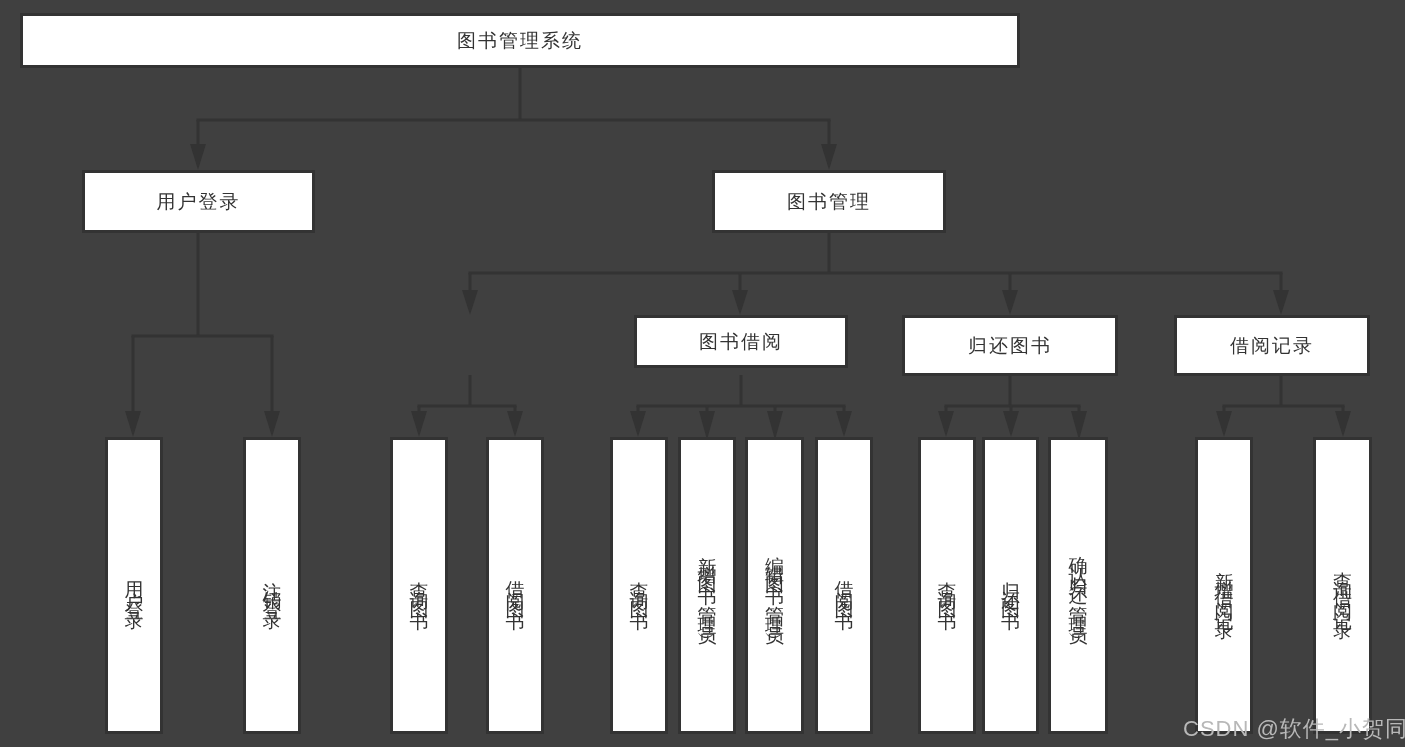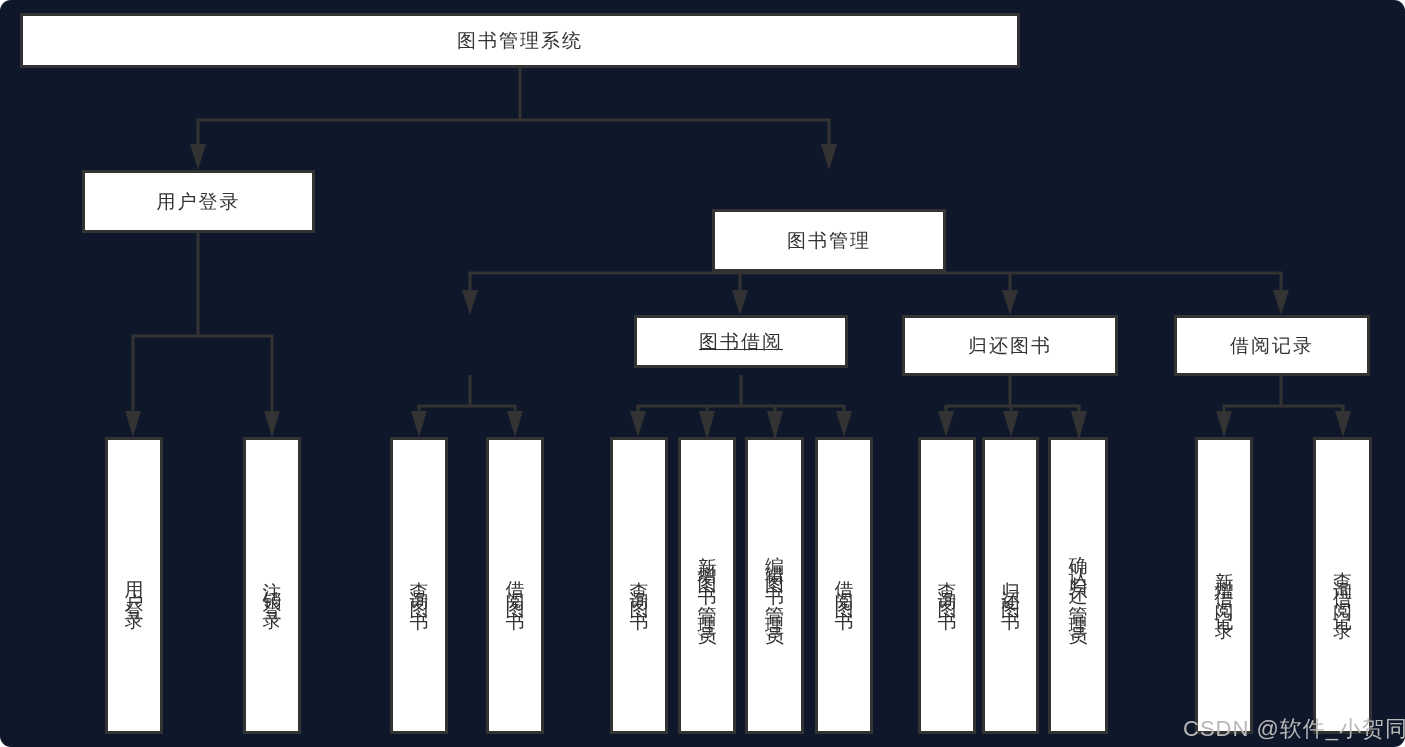--- a/index.html
+++ b/index.html
@@ -5,23 +5,22 @@
   html, body {
     margin: 0;
     padding: 0;
     background: #ffffff;
     font-family: "Liberation Sans", "DejaVu Sans", sans-serif;
   }
   #canvas {
     position: relative;
     width: 1405px;
     height: 747px;
-    background: #0f172a;
+    background: #404040;
     overflow: hidden;
-    border-radius: 11px;
   }
   #wires {
     position: absolute;
     left: 0; top: 0;
     width: 1405px;
     height: 747px;
   }
   .hbox {
     position: absolute;
     box-sizing: border-box;
@@ -134,23 +133,23 @@
     <line x1="1222.5" y1="406" x2="1344.5" y2="406"></line>
     <line x1="1224" y1="406" x2="1224" y2="414"></line>
     <polygon points="1224,437 1216,411 1232,411"></polygon>
     <line x1="1343" y1="406" x2="1343" y2="414"></line>
     <polygon points="1343,437 1335,411 1351,411"></polygon>
   </svg>
 
   <div class="hbox" style="left:20px; top:13px; width:1000px; height:55px;">图书管理系统</div>
 
   <div class="hbox" style="left:82px; top:170px; width:233px; height:63px;">用户登录</div>
-  <div class="hbox" style="left:712px; top:170px; width:234px; height:63px;margin-top:39px;">图书管理</div>
+  <div class="hbox" style="left:712px; top:170px; width:234px; height:63px;">图书管理</div>
 
-  <div class="hbox" style="left:634px; top:315px; width:214px; height:53px;text-decoration:underline;">图书借阅</div>
+  <div class="hbox" style="left:634px; top:315px; width:214px; height:53px;">图书借阅</div>
   <div class="hbox" style="left:902px; top:315px; width:216px; height:61px;">归还图书</div>
   <div class="hbox" style="left:1174px; top:315px; width:196px; height:61px;">借阅记录</div>
 
   <div class="leaf" style="left:105px;">用户登录</div>
   <div class="leaf" style="left:243px;">注销登录</div>
 
   <div class="leaf" style="left:390px;">查询图书</div>
   <div class="leaf" style="left:486px;">借阅图书</div>
 
   <div class="leaf" style="left:610px;">查询图书</div>

